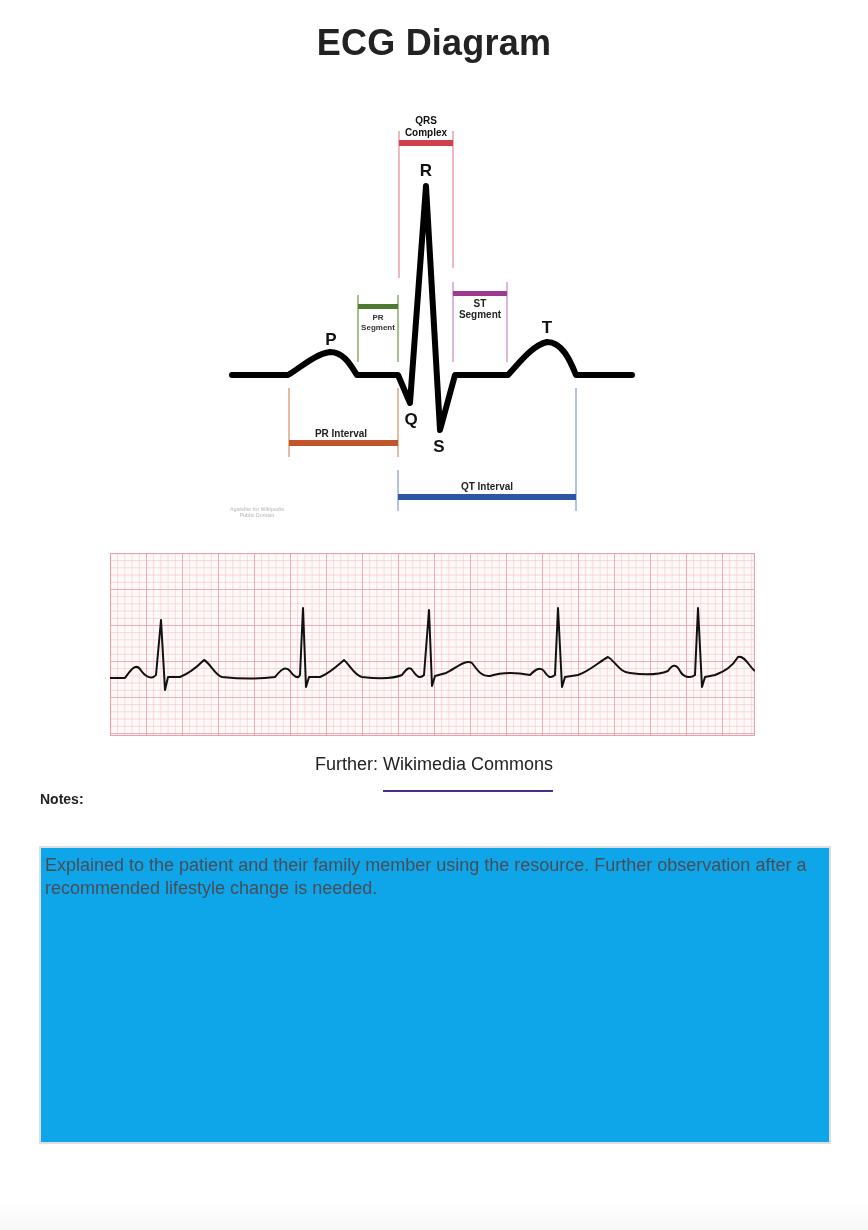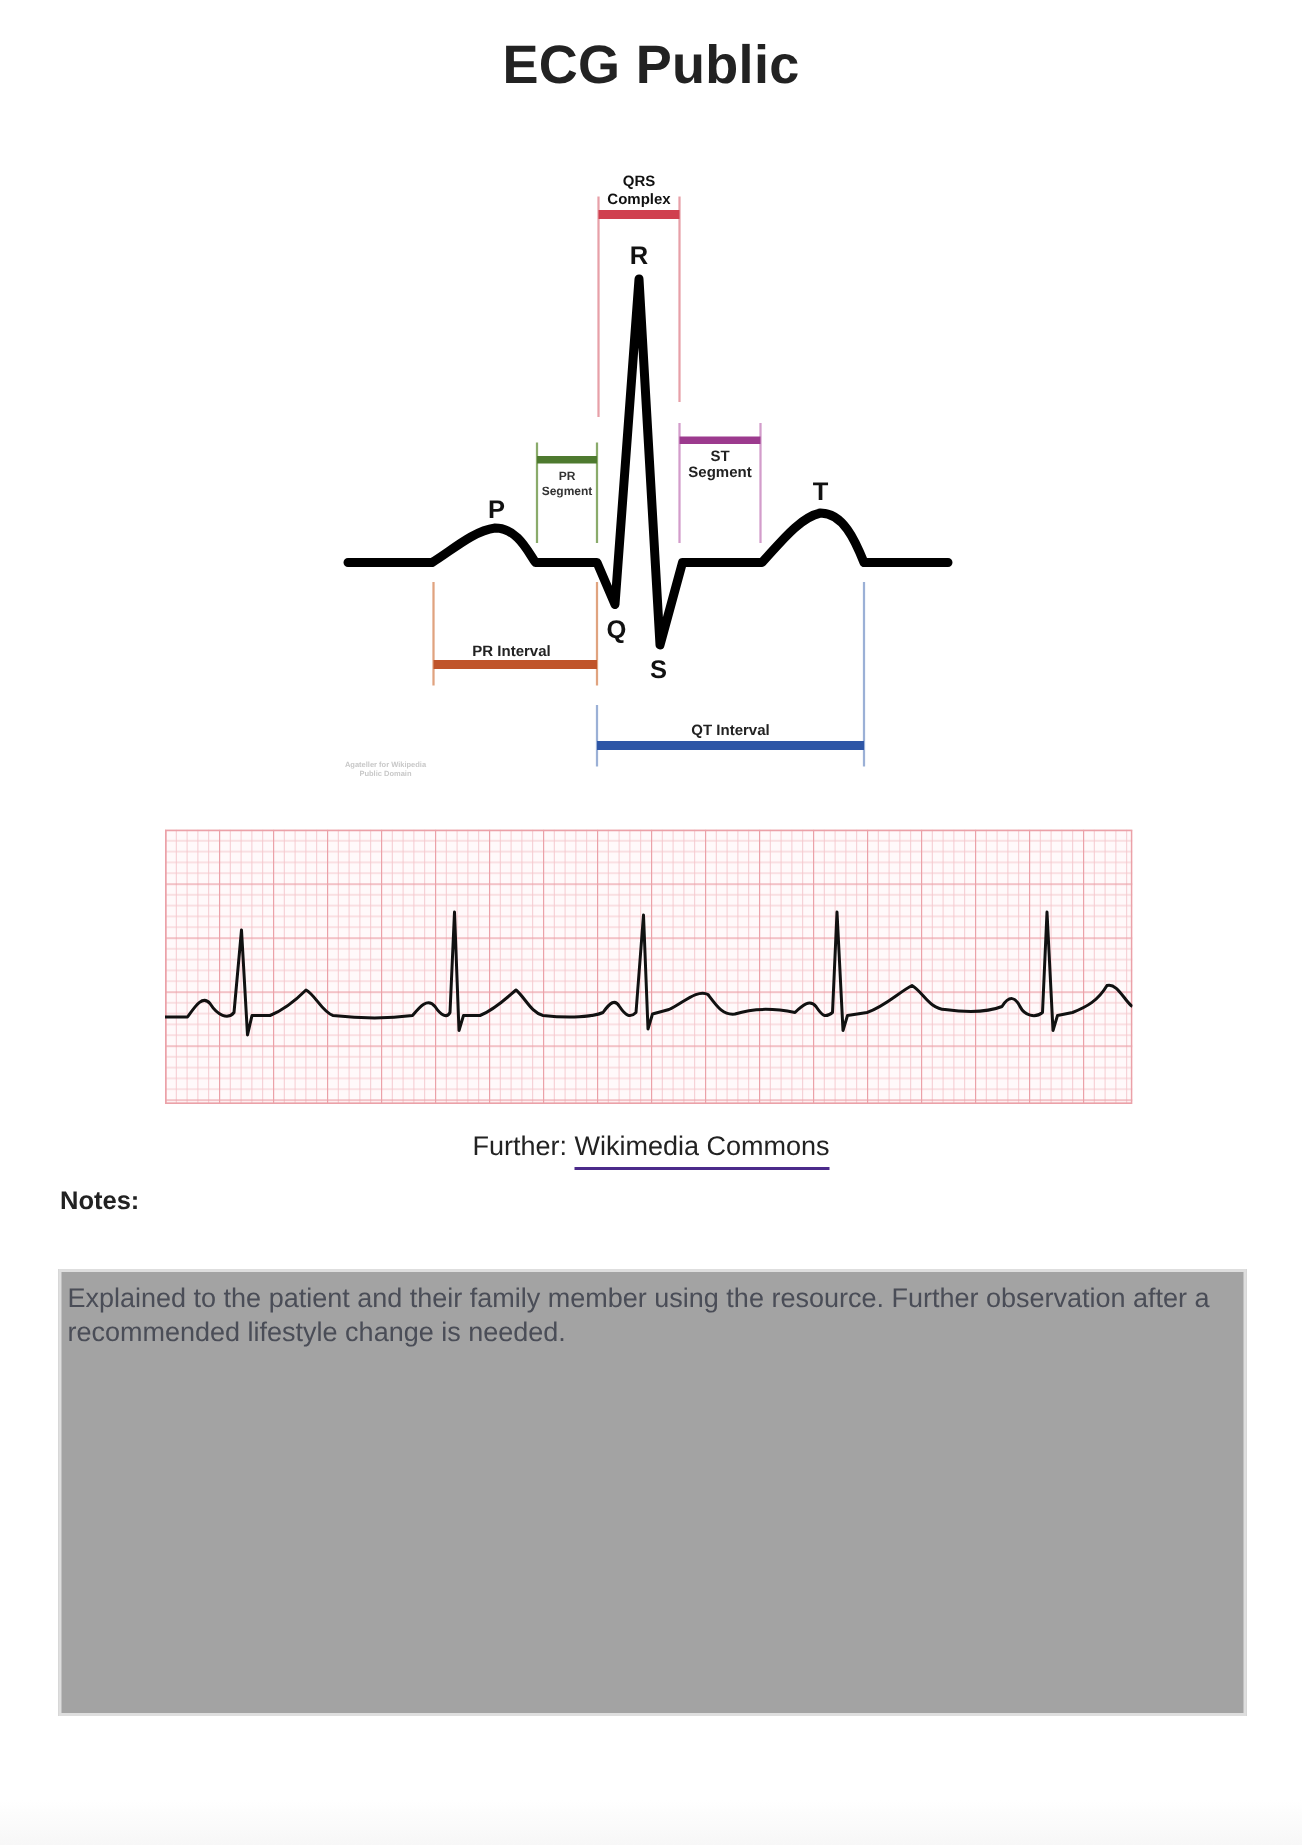--- a/index.html
+++ b/index.html
@@ -11,40 +11,40 @@
   .page-title {
     position: absolute; left: 0; top: 22px; width: 868px; text-align: center;
     font-size: 36px; font-weight: bold; color: #222222; margin: 0; letter-spacing: 0.2px;
   }
   .diagram-svg { position: absolute; left: 0; top: 0; }
   .strip-svg { position: absolute; left: 110px; top: 553px; }
   .source {
     position: absolute; left: 0; top: 754px; width: 868px; text-align: center;
     font-size: 18px; color: #222222;
   }
-  .source a { color: #222222; text-decoration: none; border-bottom: 2px solid #4b2a8a; padding-bottom: 4px; }
+  .source a { color: #222222; text-decoration: none; border-bottom: 2px solid #4b2a8a; padding-bottom: 16px; }
   .notes-label {
-    position: absolute; left: 40px; top: 791px; font-size: 17px; font-weight: bold; color: #222222;
+    position: absolute; left: 40px; top: 791px; font-size: 14px; font-weight: bold; color: #222222;
   }
   .notes-box {
     position: absolute; left: 39px; top: 846px; width: 784px; height: 292px;
-    background: #a3a3a3; border: 2px solid #dedede; box-sizing: content-box;
+    background: #0ea5e9; border: 2px solid #dedede; box-sizing: content-box;
     font-size: 18px; line-height: 23px; color: #4a4d57; padding: 6px 4px 0 4px;
     width: 780px; height: 288px;
   }
   .footer-fade {
     position: absolute; left: 0; top: 1200px; width: 868px; height: 30px;
     background: linear-gradient(#ffffff, #f7f7f7);
   }
   .lbl { font-family: "Liberation Sans", sans-serif; font-weight: bold; }
 </style>
 </head>
 <body>
 
-<h1 class="page-title">ECG Public</h1>
+<h1 class="page-title">ECG Diagram</h1>
 
 <svg class="diagram-svg" width="868" height="530" viewBox="0 0 868 530">
 
   <g>
     <line x1="399" y1="131" x2="399" y2="278" stroke="#e7a0a8" stroke-width="1.5"></line>
     <line x1="453" y1="131" x2="453" y2="268" stroke="#e7a0a8" stroke-width="1.5"></line>
     <rect x="399" y="140" width="54" height="6" fill="#d0404f"></rect>
     <text class="lbl" x="426" y="124" font-size="10" text-anchor="middle" fill="#111">QRS</text>
     <text class="lbl" x="426" y="136" font-size="10" text-anchor="middle" fill="#111">Complex</text>
   </g>

